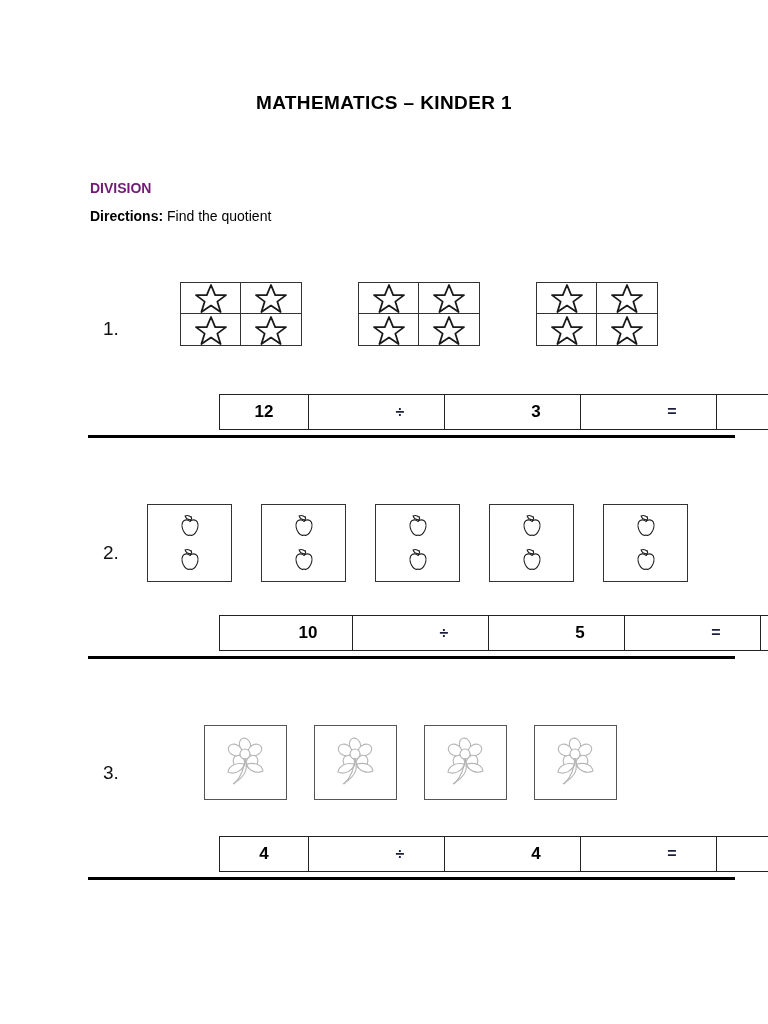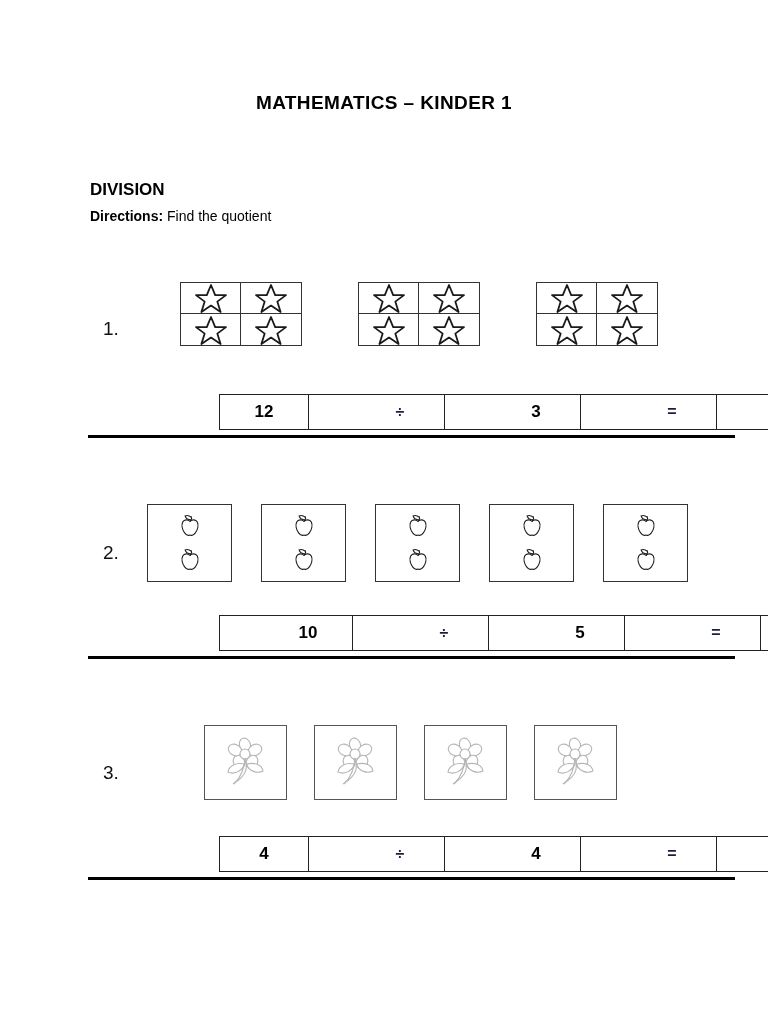--- a/index.html
+++ b/index.html
@@ -33,23 +33,23 @@
     font-weight: bold;
     letter-spacing: 0.4px;
     color: #000000;
   }
 
   
   .subject-heading {
     position: absolute;
     left: 90px;
     top: 180px;
-    font-size: 17px;
+    font-size: 14px;
     font-weight: bold;
-    color: #000000;
+    color: #701a75;
   }
   .directions {
     position: absolute;
     left: 90px;
     top: 208px;
     font-size: 14px;
     color: #000000;
   }
   .directions .dir-label {
     font-weight: bold;

